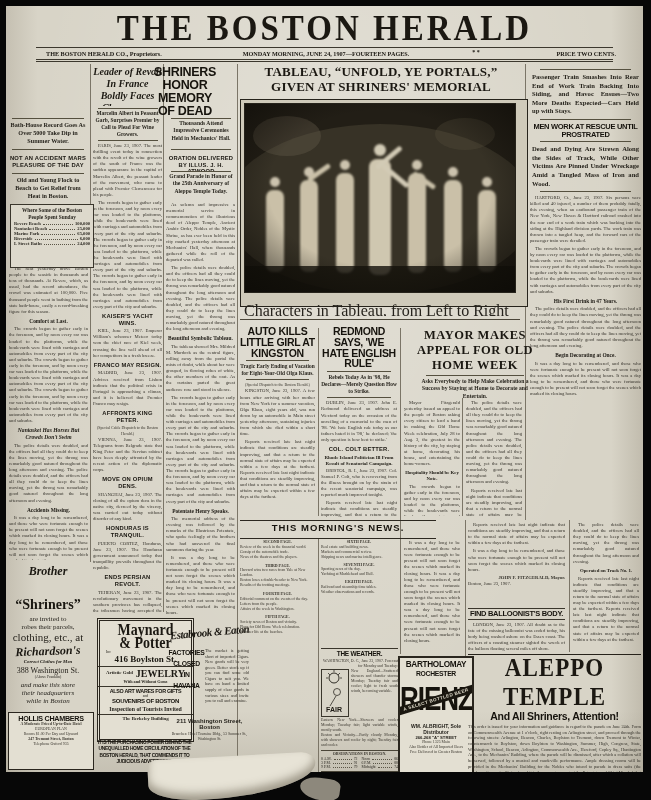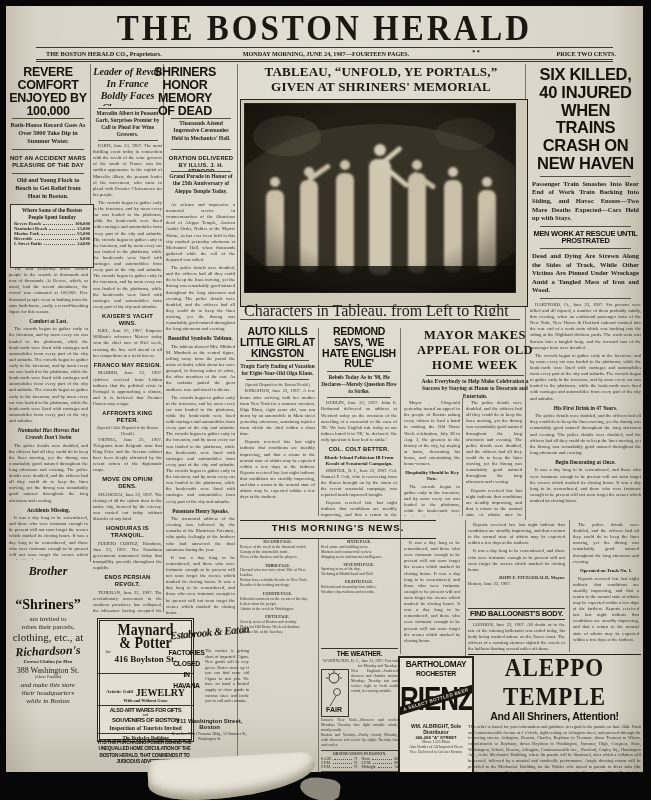--- a/index.html
+++ b/index.html
@@ -45,21 +45,20 @@
   <div class="vrule" style="left:157px;top:58px;height:548px"></div>
   <div class="vrule" style="left:231px;top:58px;height:708px"></div>
   <div class="vrule" style="left:312px;top:322px;height:188px"></div>
   <div class="vrule" style="left:312px;top:532px;height:234px"></div>
   <div class="vrule" style="left:394px;top:322px;height:326px"></div>
   <div class="vrule" style="left:456px;top:392px;height:118px"></div>
   <div class="vrule" style="left:459px;top:514px;height:252px"></div>
   <div class="vrule" style="left:519px;top:58px;height:456px"></div>
   <div class="vrule" style="left:563px;top:514px;height:132px"></div>
 
-  <div class="b goth" style="left:2px;top:60px;width:80px;height:50px;font-size:12.5px">REVERE COMFORT ENJOYED BY 100,000</div>
   <div class="b" style="left:6px;top:111px;width:72px">
       <div class="hr"></div>
     </div>
   <div class="b deck" style="left:3px;top:115px;width:78px;height:26px">Bath-House Record Goes As Over 5000 Take Dip in Summer Water.</div>
   <div class="b" style="left:6px;top:142px;width:72px">
       <div class="hr"></div>
     </div>
   <div class="b sh" style="left:3px;top:146px;width:78px;height:18px">NOT AN ACCIDENT MARS PLEASURE OF THE DAY</div>
   <div class="b" style="left:6px;top:166px;width:72px">
       <div class="hr"></div>
@@ -112,20 +111,28 @@
     <div style="font-size:11px">clothing, etc., at</div>
     <div class="ser it" style="font-size:12px;transform:rotate(-2deg);margin-top:1px">Richardson's</div>
     <div class="ser it" style="font-size:4.8px">Correct Clothes for Men</div>
     <div style="font-size:8px;margin-top:2px">388 Washington St.</div>
     <div style="font-size:3.8px">(Above Franklin)</div>
     <div class="it" style="font-size:7px;margin-top:2px">and make this store</div>
     <div class="it" style="font-size:7px">their headquarters</div>
     <div class="it" style="font-size:7px">while in Boston</div>
   </div>
 
+  <div class="b adbox ctr" style="left:2px;top:706px;width:80px;height:52px;padding:2px">
+    <div class="goth" style="font-size:7.2px">HOLLIS CHAMBERS</div>
+    <div class="tiny" style="font-weight:700">A Moderate Priced Up-to-Date Hotel</div>
+    <div class="tiny">EUROPEAN PLAN</div>
+    <div class="tiny">Rooms $1.00 Per Day and Upward</div>
+    <div class="tiny" style="font-weight:700">247 Tremont Street, Boston</div>
+    <div class="tiny">Telephone Oxford 935</div>
+  </div>
 
   <div class="b ser it ctr" style="left:87px;top:60px;width:69px;height:40px;font-size:10px;line-height:1.2">Leader of Revolt In France Boldly Faces Clemenceau</div>
   <div class="b" style="left:92px;top:101px;width:60px">
       <div class="hr"></div>
     </div>
   <div class="b deck" style="left:88px;top:104px;width:67px;height:29px;font-size:5.4px">Marcelin Albert in Peasant Garb, Surprises Premier by Call to Plead For Wine Growers.</div>
   <div class="b" style="left:92px;top:133px;width:60px">
       <div class="hr"></div>
     </div>
   <div class="b bt" style="left:87px;top:137px;width:69px;height:470px">
@@ -145,21 +152,21 @@
     <div class="sh">ENDS PERSIAN REVOLT.</div>
     <p>TEHERAN, June 23, 1907. The revolutionary movement in the southern provinces has collapsed, the tribesmen having accepted the terms offered by the Shah.</p>
 
   </div>
 
   <div class="b adbox ctr" style="left:91px;top:612px;width:95px;height:118px;outline:1px solid #2a261e;outline-offset:-3px;padding-top:4px">
     <div class="ser" style="font-size:14px;transform:scaleY(1.15);line-height:.95">Maynard</div>
     <div class="ser" style="font-size:14px;transform:scaleY(1.15);line-height:.95">&amp; Potter</div>
     <div style="font-size:3.8px;text-align:left;margin-left:8px">Inc</div>
     <div class="ser" style="font-size:9px">416 Boylston St.</div>
-    <div style="display:flex;justify-content:center;align-items:center;gap:3px;margin-top:9px;border-top:1px solid #3a362c;padding-top:13px">
+    <div style="display:flex;justify-content:center;align-items:center;gap:3px;margin-top:2px;border-top:1px solid #3a362c;padding-top:1px">
       <span style="font:700 4.8px/1.1 'Liberation Serif',serif">Artistic Gold</span>
       <span class="ser" style="font-size:10px">JEWELRY</span>
     </div>
     <div style="font:700 4.2px 'Liberation Serif',serif">With and Without Gems</div>
     <div class="goth" style="font-size:5.4px;border-top:1px solid #3a362c;margin-top:2px;padding-top:2px">ALSO ART WARES FOR GIFTS</div>
     <div style="font-size:3.8px">and</div>
     <div class="goth" style="font-size:6px">SOUVENIRS OF BOSTON</div>
     <div style="font:700 5.8px 'Liberation Serif',serif;margin-top:2px">Inspection of Tourists Invited</div>
     <div style="font:700 4.8px 'Liberation Serif',serif;border-top:1px solid #3a362c;margin-top:2px;padding-top:1px">The Berkeley Building</div>
   </div>
@@ -417,21 +424,20 @@
       </div>
   </div>
 
   <div class="b bt" style="left:567px;top:516px;width:66px;height:130px">
     <p>The police details were doubled, and the officers had all they could do to keep the lines moving, yet the throng was remarkably good natured throughout the long afternoon and evening.</p>
     <div class="shs" style="font-size:4.8px">Operated on Track No. 1.</div>
     <p>Reports received late last night indicate that conditions are steadily improving, and that a return to the normal state of affairs may be expected within a few days at the farthest. Reports received late last night indicate that conditions are steadily improving, and that a return to the normal state of affairs may be expected within a few days at the farthest.</p>
   </div>
 
   <div class="b" style="left:524px;top:60px;width:111px;height:452px">
-    <div class="goth" style="font-size:16.5px;line-height:1.08">SIX KILLED, 40 INJURED WHEN TRAINS CRASH ON NEW HAVEN</div>
     <div class="hr" style="margin:3px 10px"></div>
     <div class="deck" style="font-size:6.6px;text-align:justify;padding:0 2px">Passenger Train Smashes Into Rear End of Work Train Backing Into Siding, and Havoc Ensues—Two More Deaths Expected—Cars Held up with Stays.</div>
     <div class="hr" style="margin:3px 10px"></div>
     <div class="goth" style="font-size:7.5px">MEN WORK AT RESCUE UNTIL PROSTRATED</div>
     <div class="hr" style="margin:3px 10px"></div>
     <div class="deck" style="font-size:6.6px;text-align:justify;padding:0 2px">Dead and Dying Are Strewn Along the Sides of Track, While Other Victims Are Pinned Under Wreckage Amid a Tangled Mass of Iron and Wood.</div>
     <div class="hr" style="margin:3px 10px"></div>
     <div class="bt">
       <p>HARTFORD, Ct., June 23, 1907. Six persons were killed and 40 injured, a number of them probably fatally, this evening, when an eastbound passenger train of the New York, New Haven &amp; Hartford railroad crashed into the rear end of a work train which was backing into the siding at the Highland division yards. The work train was thrown into a tangled heap, and the forward cars of the passenger train were derailed.</p>
       <p>The crowds began to gather early in the forenoon, and by noon every car was loaded to the platforms, while the boulevards were lined with carriages and automobiles from every part of the city and suburbs. The crowds began to gather early in the forenoon, and by noon every car was loaded to the platforms, while the boulevards were lined with carriages and automobiles from every part of the city and suburbs.</p>

